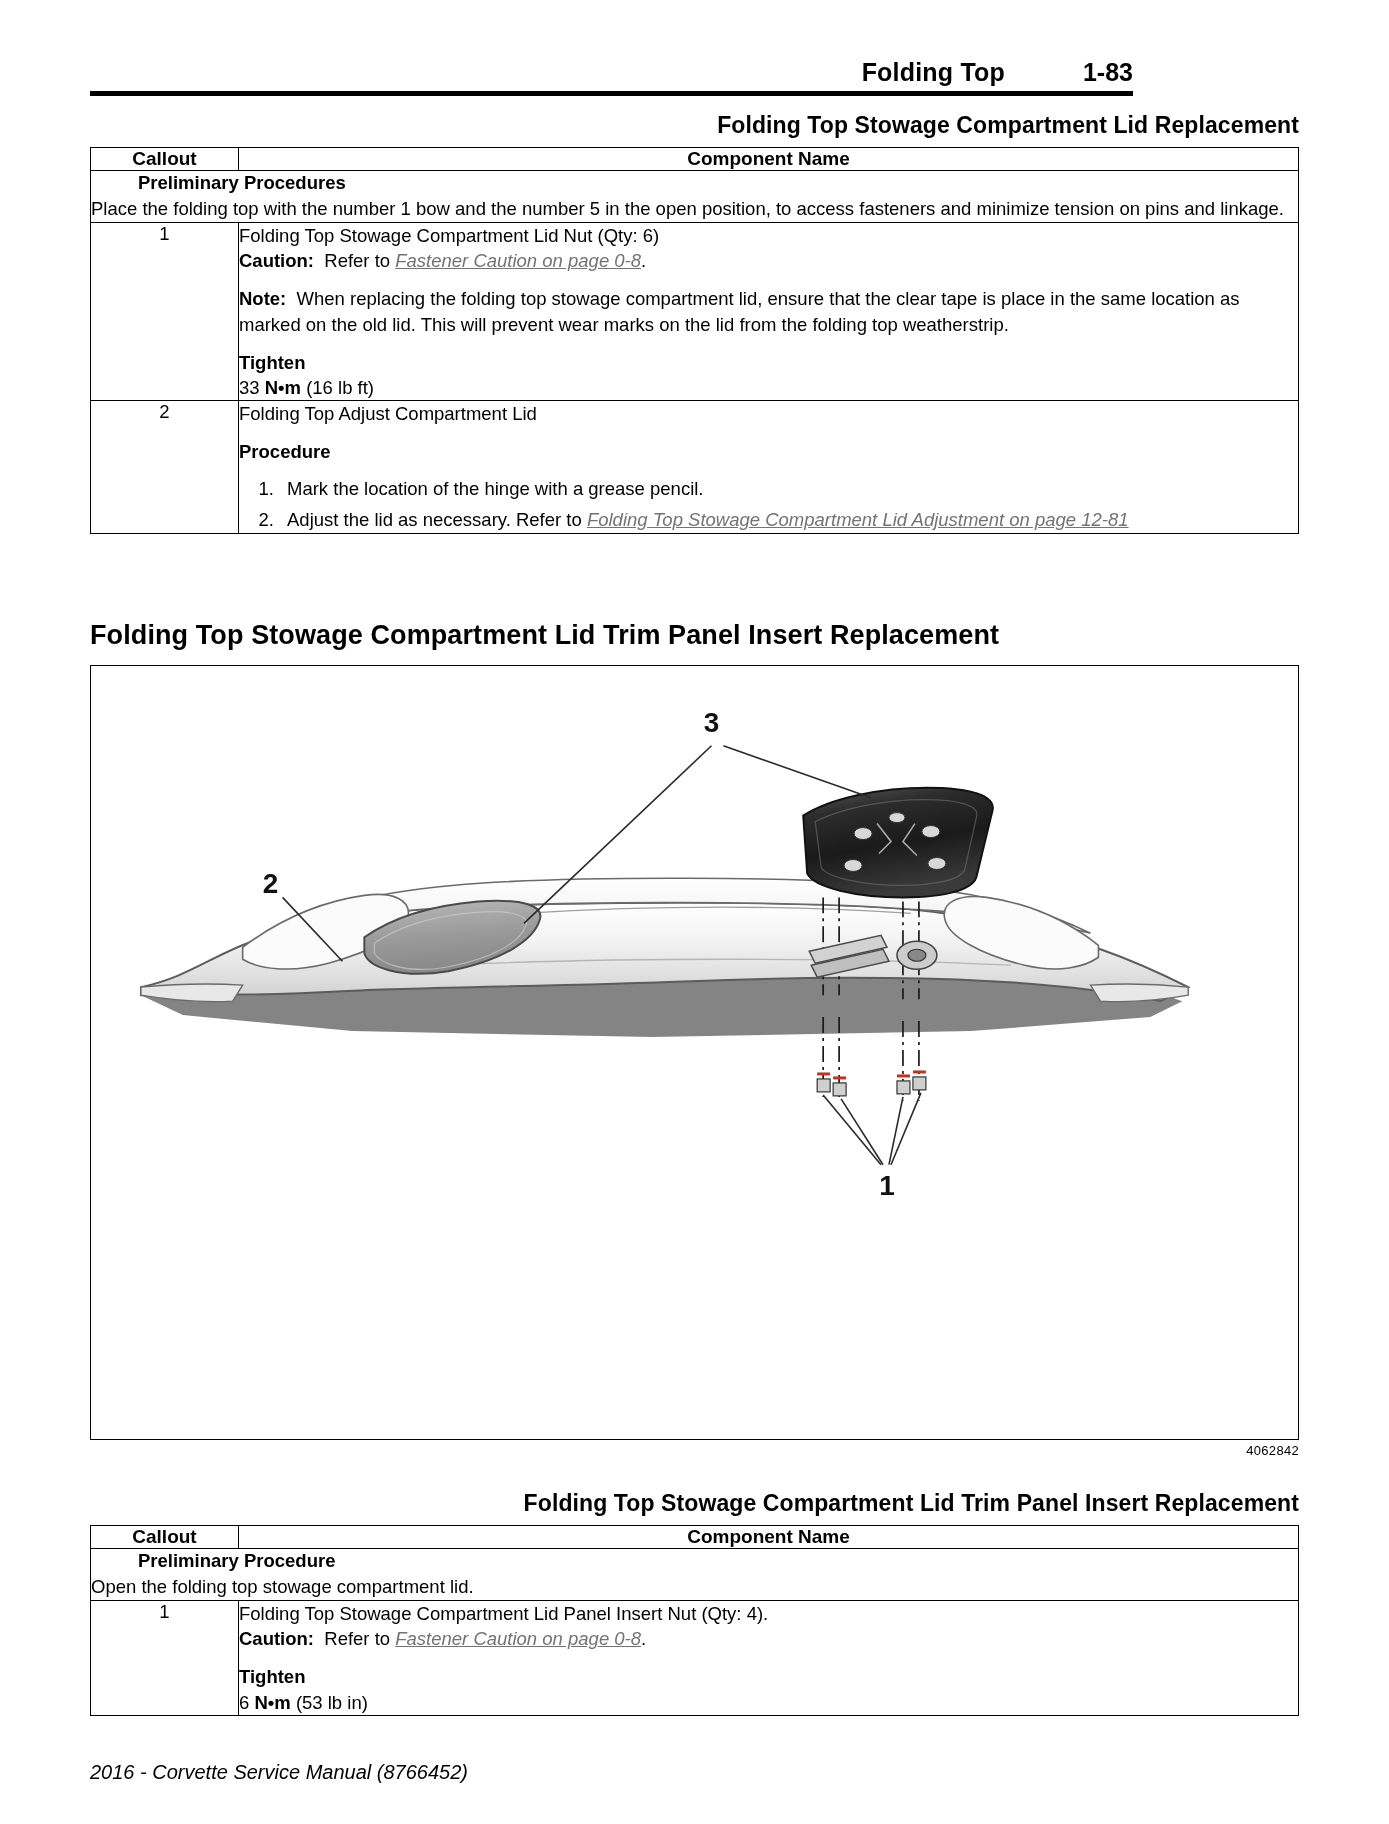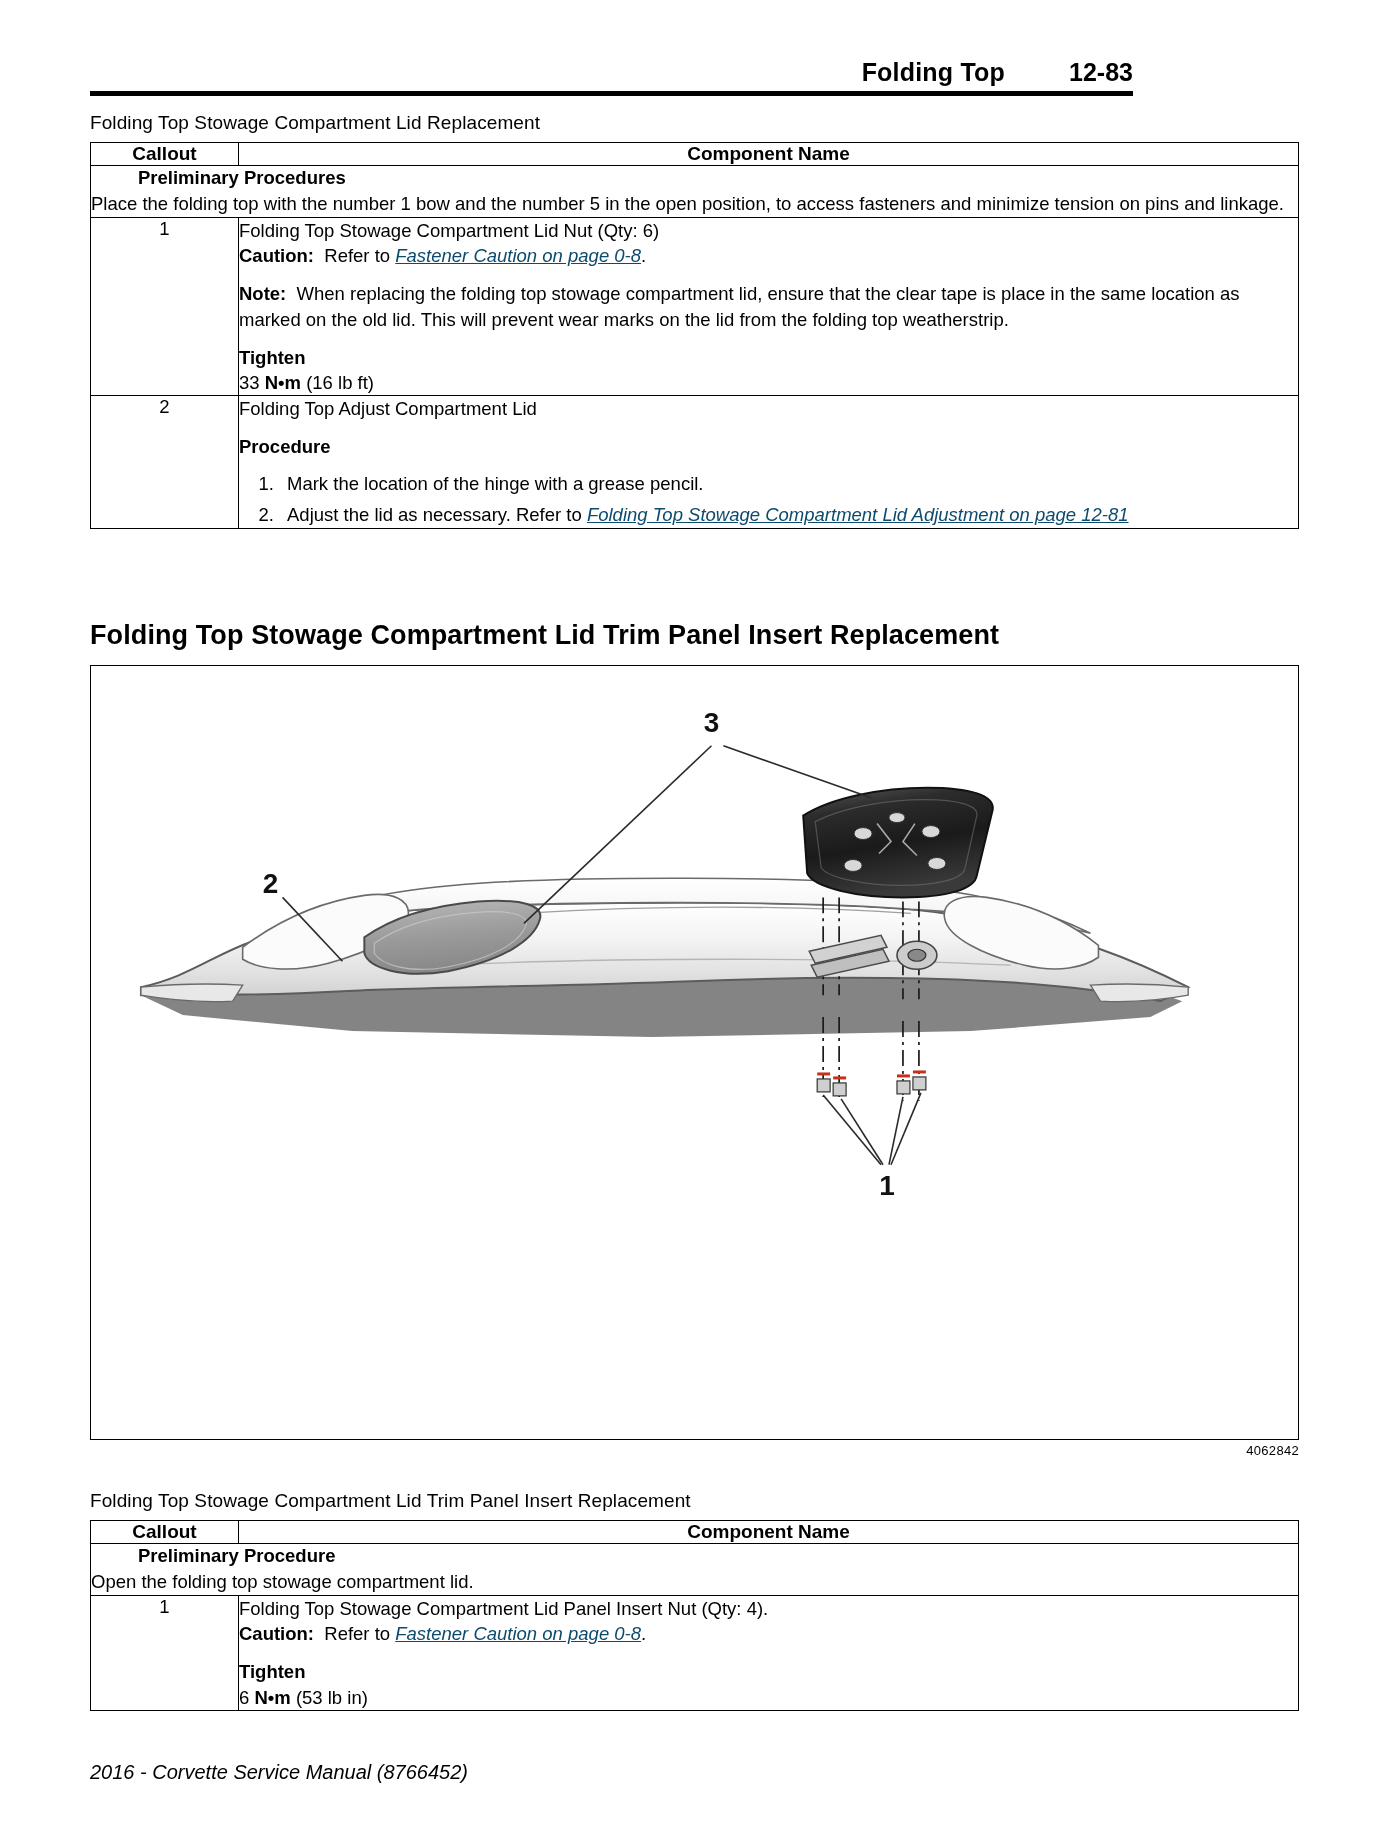--- a/index.html
+++ b/index.html
@@ -43,23 +43,23 @@
   }
   .head-rule {
     position: absolute;
     left: 90px; right: 90px; top: 91px;
     height: 5px;
     background: #000;
   }
 
   
   .tbl-caption {
-    text-align: left;
-    font-size: 19px;
-    font-weight: normal;
+    text-align: right;
+    font-size: 23px;
+    font-weight: bold;
     margin: 0 0 8px 0;
     letter-spacing: .1px;
   }
   table.proc {
     border-collapse: collapse;
     width: 100%;
     table-layout: fixed;
   }
   table.proc td, table.proc th {
     border: 1.5px solid #000;
@@ -93,21 +93,21 @@
   }
   td.detail {
     padding: 10px 12px 12px 12px;
     font-size: 18.5px;
     line-height: 1.36;
   }
   td.detail .line { display: block; }
   td.detail .gap { margin-top: 13px; }
   .b { font-weight: bold; }
   a.xref, .xref {
-    color: #0c4a6e;
+    color: #737373;
     text-decoration: underline;
     font-style: italic;
   }
   .torque { letter-spacing: 0; }
   .torque .unit { font-weight: bold; }
 
   ol.steps {
     margin: 13px 0 0 0;
     padding-left: 40px;
     list-style: decimal;
@@ -155,21 +155,21 @@
   #block-fig    { position: absolute; left: 90px; top: 665px; width: 1209px; }
   #block-table2 { position: absolute; left: 90px; top: 1490px; width: 1209px; }
 </style>
 </head>
 <body>
 
 <div class="page">
 
   <div class="run-head">
     <span class="run-head-title">Folding Top</span>
-    <span class="run-head-page">12-83</span>
+    <span class="run-head-page">1-83</span>
   </div>
   <div class="head-rule"></div>
 
   <div id="block-table1">
     <div class="tbl-caption">Folding Top Stowage Compartment Lid Replacement</div>
     <table class="proc">
       <colgroup>
           <col class="col-callout">
           <col>
         </colgroup>

